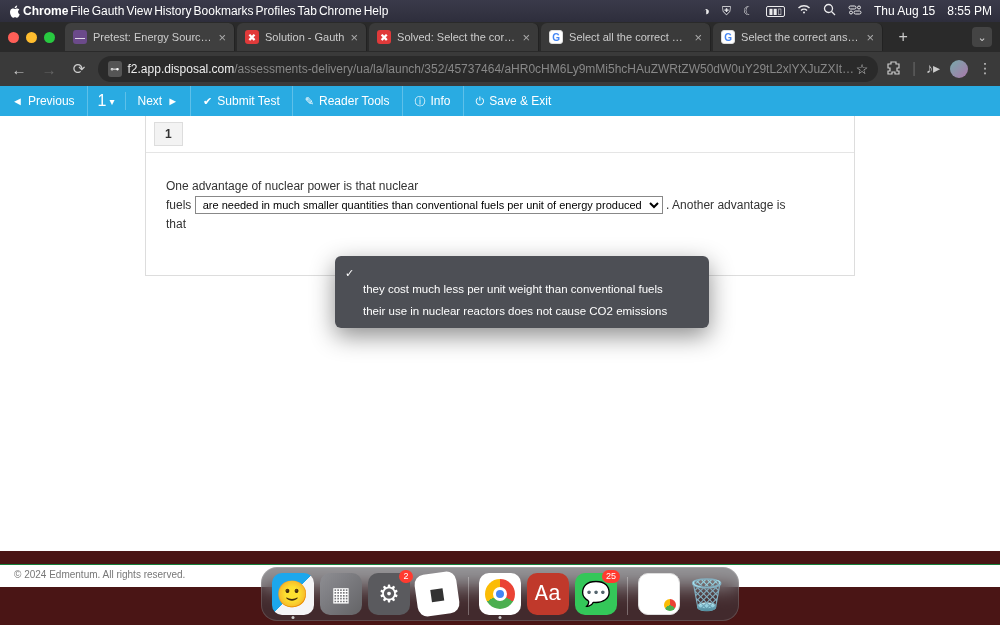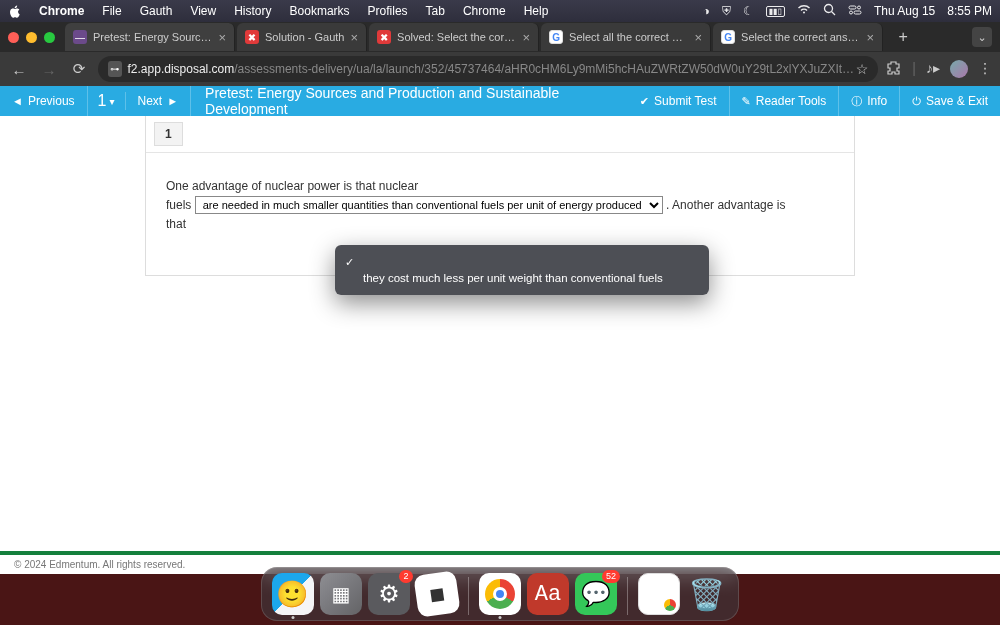--- a/index.html
+++ b/index.html
@@ -1,20 +1,20 @@
 <!DOCTYPE html>
 <html><head>
 <meta charset="utf-8">
 <style>
 * { margin: 0; padding: 0; box-sizing: border-box; font-family: -apple-system, BlinkMacSystemFont, "Segoe UI", Arial, sans-serif; }
 body { width: 1000px; height: 625px; background: #4a1515; overflow: hidden; position: relative; }
 
 
 .menubar { height: 22px; background: linear-gradient(#3a3a4a, #2e2e3c); color: #fff; display: flex; align-items: center; font-size: 12px; padding: 0 8px; justify-content: space-between; }
-.menubar-left, .menubar-right { display: flex; align-items: center; gap: 18px; }
+.menubar-left, .menubar-right { display: flex; align-items: center; gap: 2px; }
 .menubar-right { gap: 12px; }
 .apple-icon svg { width: 13px; height: 13px; fill: #fff; display: block; }
 .menubar-item { cursor: default; }
 .menubar-item.bold { font-weight: 600; }
 .status-icon { font-size: 12px; opacity: .9; }
 
 
 .tabstrip { height: 30px; background: #2a2a2a; display: flex; align-items: center; padding-left: 8px; gap: 0; }
 .traffic { display: flex; gap: 7px; margin-right: 10px; }
 .tl { width: 11px; height: 11px; border-radius: 50%; }
@@ -51,28 +51,28 @@
 .page-bg { background: #fff; width: 100%; height: calc(100% - 22px - 30px - 34px - 30px - 22px - 52px); overflow: auto; }
 .content-card { width: 710px; margin: 0 auto; background: #fff; border: 1px solid #ddd; border-top: none; padding: 0; }
 .qbadge-row { border-bottom: 1px solid #e5e5e5; padding: 6px 8px; }
 .qbadge { display: inline-block; background: #f3f3f3; border: 1px solid #ddd; padding: 4px 10px; font-size: 12px; font-weight: 600; color: #333; }
 .qbody { padding: 16px 20px 40px; font-size: 12px; color: #333; line-height: 1.6; }
 .qbody p { margin-bottom: 14px; }
 .inline-select { border: 1px solid #888; font-size: 11px; padding: 1px 3px; background: #fff; font-family: inherit; }
 .sentence { margin-top: 8px; }
 
 
-.dropdown-pop { position: absolute; left: 335px; top: 245px; width: 374px; background: rgba(70,72,78,.96); border-radius: 6px; box-shadow: 0 8px 24px rgba(0,0,0,.45); padding: 6px 0; backdrop-filter: blur(8px); }
+.dropdown-pop { position: absolute; left: 335px; top: 256px; width: 374px; background: rgba(70,72,78,.96); border-radius: 6px; box-shadow: 0 8px 24px rgba(0,0,0,.45); padding: 6px 0; backdrop-filter: blur(8px); }
 .dd-option { padding: 5px 16px 5px 28px; font-size: 11.5px; color: #fff; position: relative; cursor: default; }
 .dd-option.selected::before { content: "✓"; position: absolute; left: 10px; top: 5px; font-size: 11px; color: #fff; }
 .dd-option.selected { }
 .dd-option.blank { height: 16px; }
 
 
-.footer { height: 23px; background: #fff; border-top: 4px solid #15803d; font-size: 10px; color: #777; padding: 4px 14px; }
+.footer { height: 23px; background: #fff; border-top: 1px solid #15803d; font-size: 10px; color: #777; padding: 4px 14px; margin-top: 13px; }
 
 
 .dock-wrap { position: absolute; bottom: 4px; left: 50%; transform: translateX(-50%); }
 .dock { background: rgba(60,60,65,.55); border-radius: 16px; padding: 5px 10px; display: flex; align-items: flex-end; gap: 6px; backdrop-filter: blur(10px); border:1px solid rgba(255,255,255,.15);}
 .dock-icon { width: 42px; height: 42px; border-radius: 10px; position: relative; display:flex;align-items:center;justify-content:center;font-size:22px;color:#fff;}
 .dock-sep { width: 1px; height: 38px; background: rgba(255,255,255,.3); margin: 0 4px; }
 .dot-ind { position:absolute; bottom:-4px; left:50%; transform:translateX(-50%); width:3px;height:3px;border-radius:50%;background:#ccc;}
 .badge { position:absolute; top:-3px; right:-3px; background:#ff3b30; color:#fff; font-size:9px; border-radius:8px; padding: 0 4px; line-height:13px; min-width:14px; text-align:center;}
 
 .finder-bg{background:linear-gradient(135deg,#1ca7ec 50%,#f5f5f7 50%);}
@@ -207,21 +207,20 @@
       <span>Previous</span>
     </div>
   <div class="qnum">
       <span>1</span>
       <span class="caret">▾</span>
     </div>
   <div class="ed-btn">
       <span>Next</span>
       <span class="ed-icon">►</span>
     </div>
-  <div class="ed-title">Pretest: Energy Sources and Production and Sustainable Development</div>
   <div class="ed-right">
     <div class="ed-btn">
         <span class="ed-icon">✔</span>
         <span>Submit Test</span>
       </div>
     <div class="ed-btn">
         <span class="ed-icon">✎</span>
         <span>Reader Tools</span>
       </div>
     <div class="ed-btn">
@@ -252,20 +251,21 @@
       </div>
     </div>
   </div>
 </div>
 
 <div class="footer">© 2024 Edmentum. All rights reserved.</div>
 
 <div class="dropdown-pop">
   <div class="dd-option blank selected"></div>
   <div class="dd-option">they cost much less per unit weight than conventional fuels</div>
+  <div class="dd-option">their use in nuclear reactors does not cause CO2 emissions</div>
 </div>
 
 <div class="dock-wrap">
   <div class="dock">
     <div class="dock-icon finder-bg">
         <span style="font-size:26px">🙂</span>
         <div class="dot-ind"></div>
       </div>
     <div class="dock-icon launchpad-bg">
         <span style="font-size:20px">▦</span>
@@ -282,21 +282,21 @@
         <div class="chrome-circle">
           <div class="chrome-inner"></div>
         </div>
         <div class="dot-ind"></div>
       </div>
     <div class="dock-icon dict-bg">
         <span style="font-family:Liberation Mono, monospace">Aa</span>
       </div>
     <div class="dock-icon msg-bg">
         <span style="font-size:24px">💬</span>
-        <div class="badge">52</div>
+        <div class="badge">25</div>
       </div>
     <div class="dock-sep"></div>
     <div class="dock-icon notes-bg">
         <span style="position:absolute;bottom:3px;right:3px;width:12px;height:12px;background:conic-gradient(#ea4335 0 120deg,#4caf50 120deg 240deg,#fbbc05 240deg);border-radius:50%"></span>
       </div>
     <div class="dock-icon trash-bg">
         <span style="font-size:30px">🗑️</span>
       </div>
   </div>
 </div>

